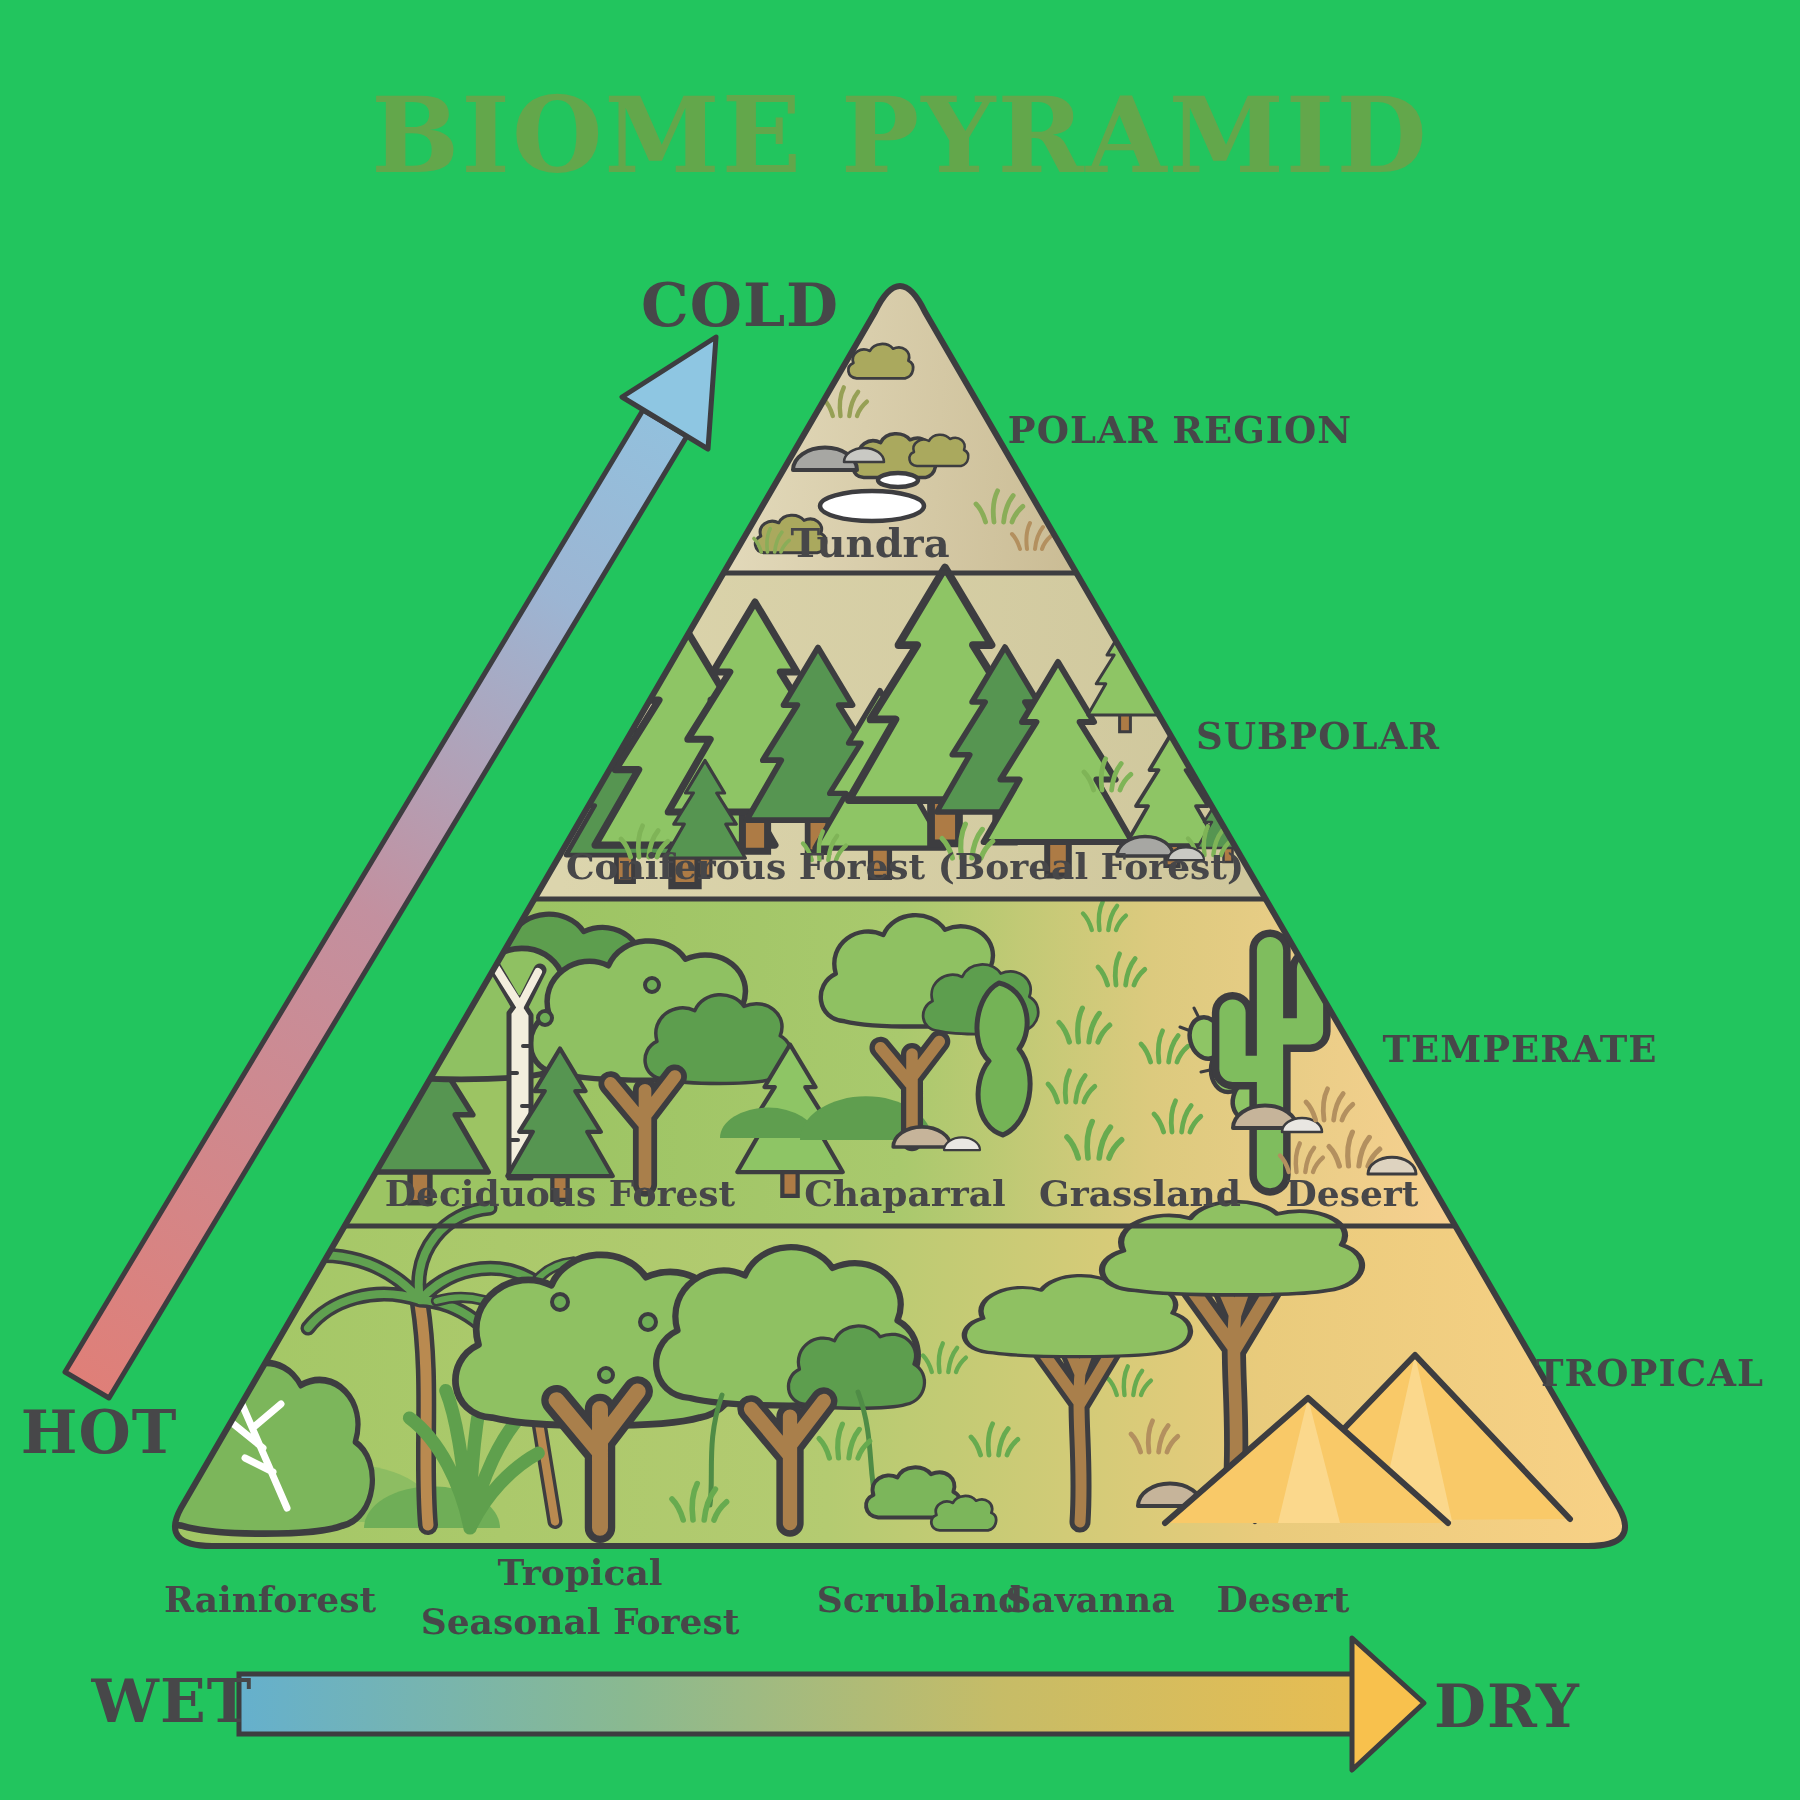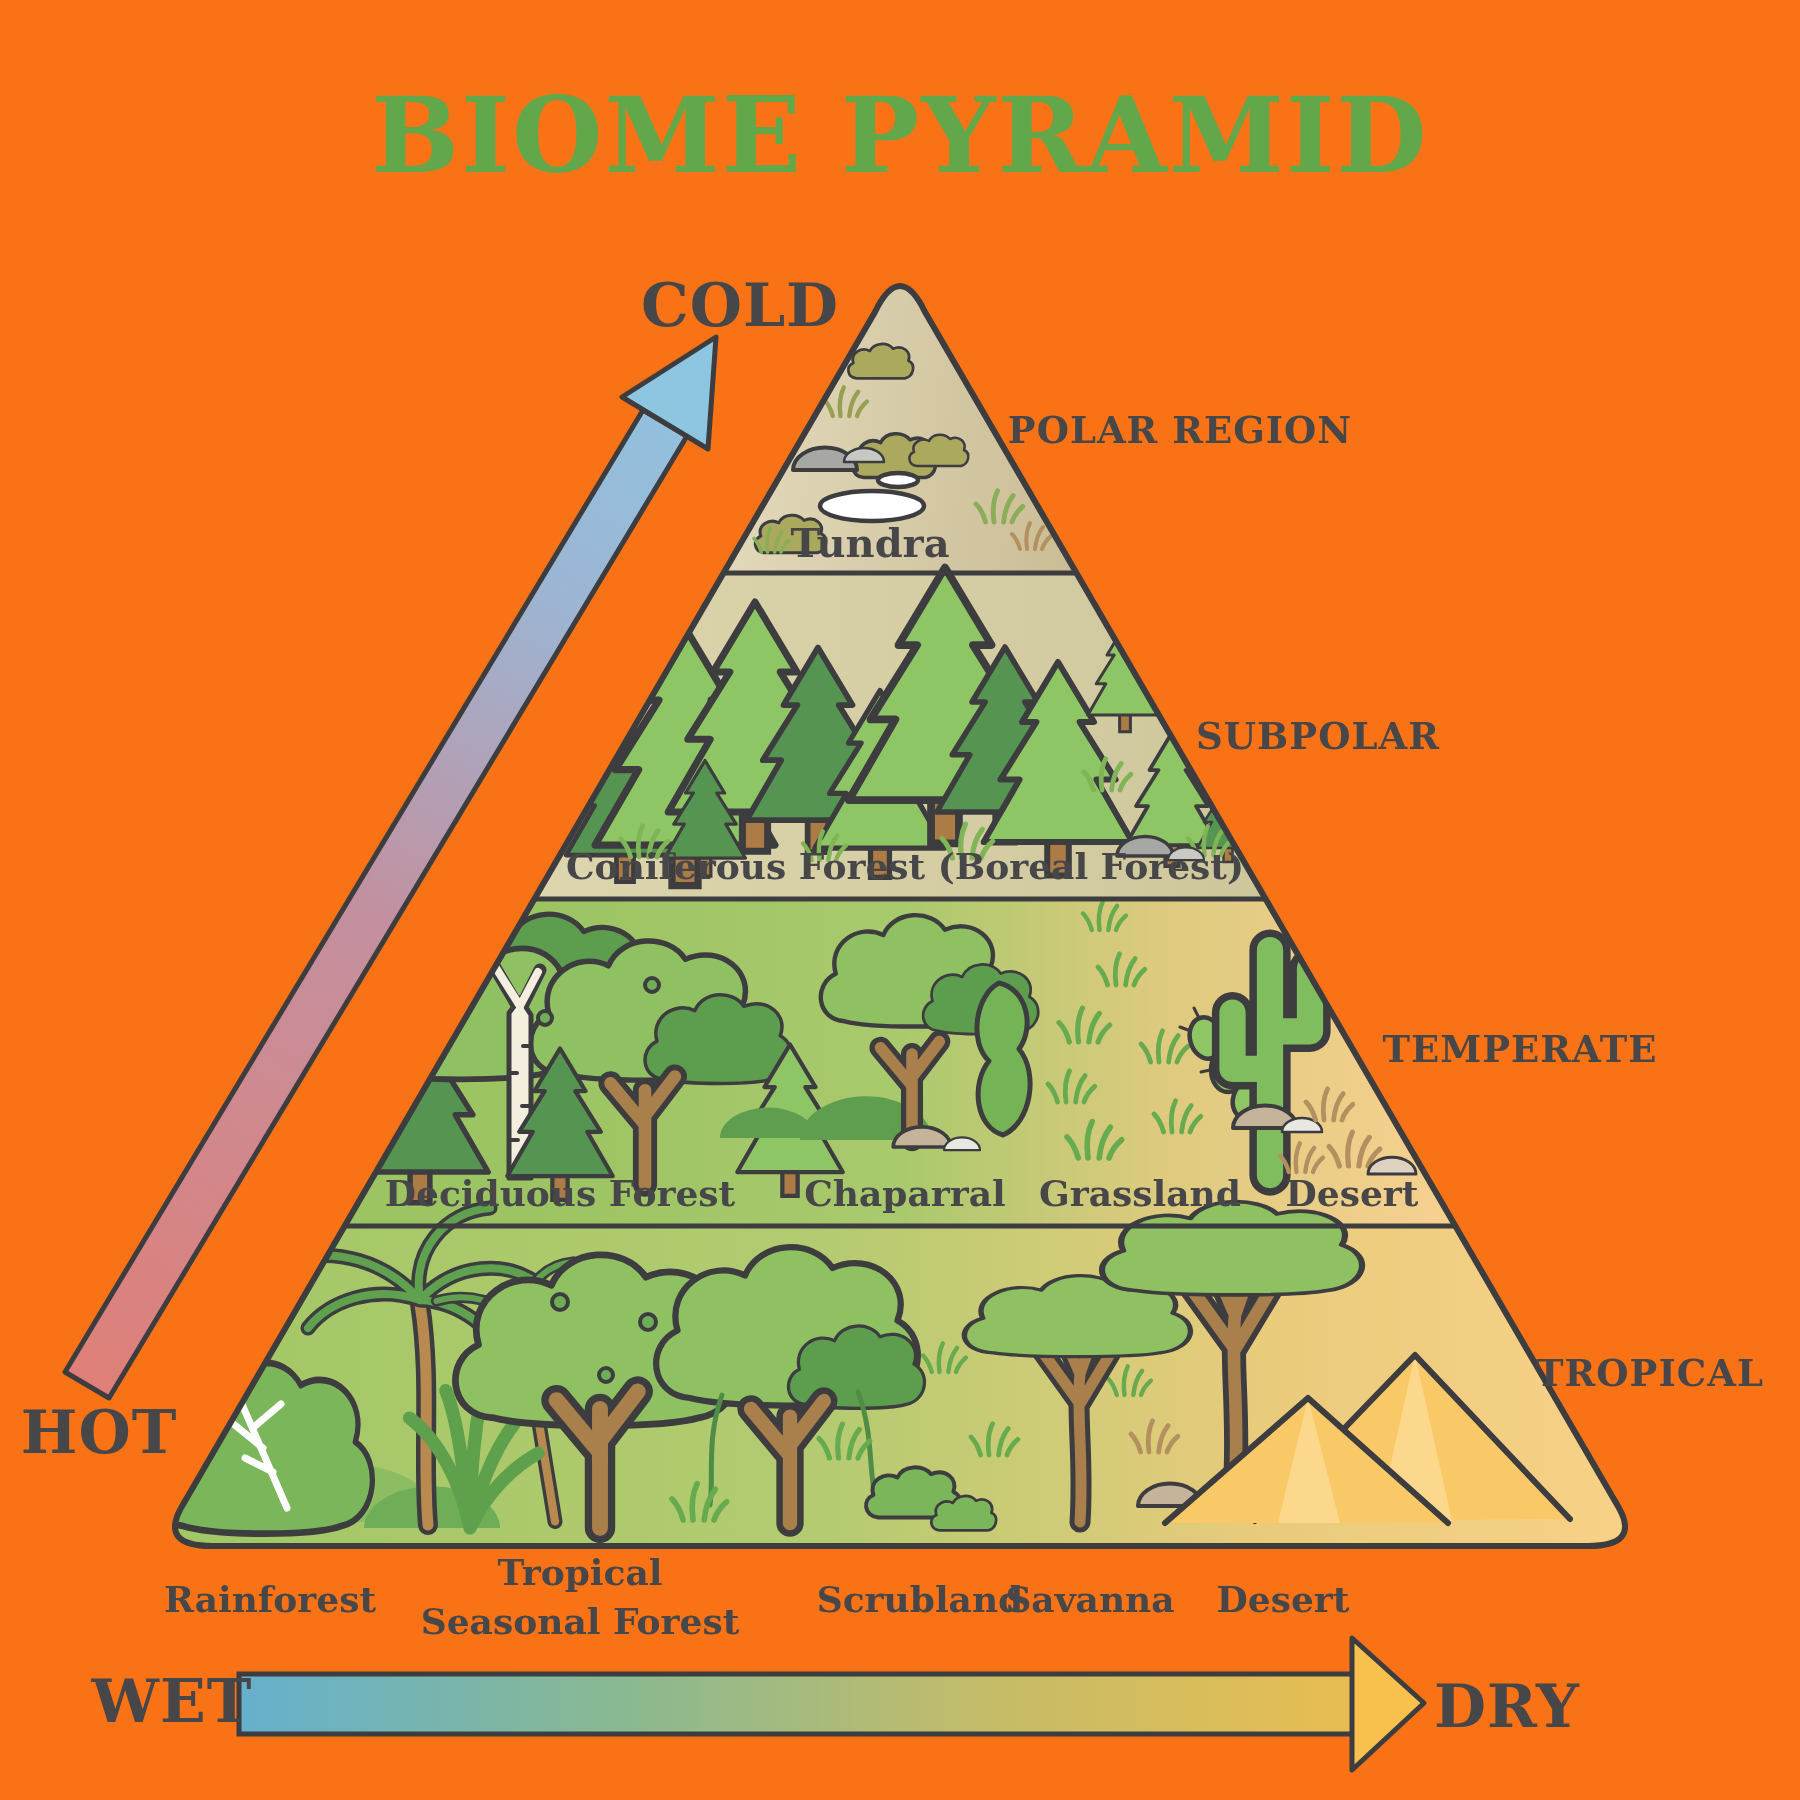--- a/index.html
+++ b/index.html
@@ -1,16 +1,16 @@
 <!DOCTYPE html>
 <html><head>
 <meta charset="utf-8">
 <style>
   html,body{margin:0;padding:0;background:#ffffff;}
-  .stage{position:relative;width:1800px;height:1800px;background:#f97316;overflow:hidden;}
+  .stage{position:relative;width:1800px;height:1800px;background:#22c55e;overflow:hidden;}
   svg{display:block;}
   text{font-family:"DejaVu Serif","Liberation Serif",serif;font-weight:bold;fill:#474749;}
   .title{fill:#63a74b;font-size:104px;letter-spacing:2px;}
   .axis{font-size:60px;letter-spacing:1px;}
   .region{font-size:37px;letter-spacing:1px;}
   .biome{font-size:36px;}
   .biomeL{font-size:40px;}
   .ol{stroke:#3d3d40;stroke-width:6;fill:none;stroke-linejoin:round;stroke-linecap:round;}
   .div{stroke:#3d3d40;stroke-width:5;}
   .tr{fill:#ad7b45;stroke:#3d3d40;stroke-width:5;}

